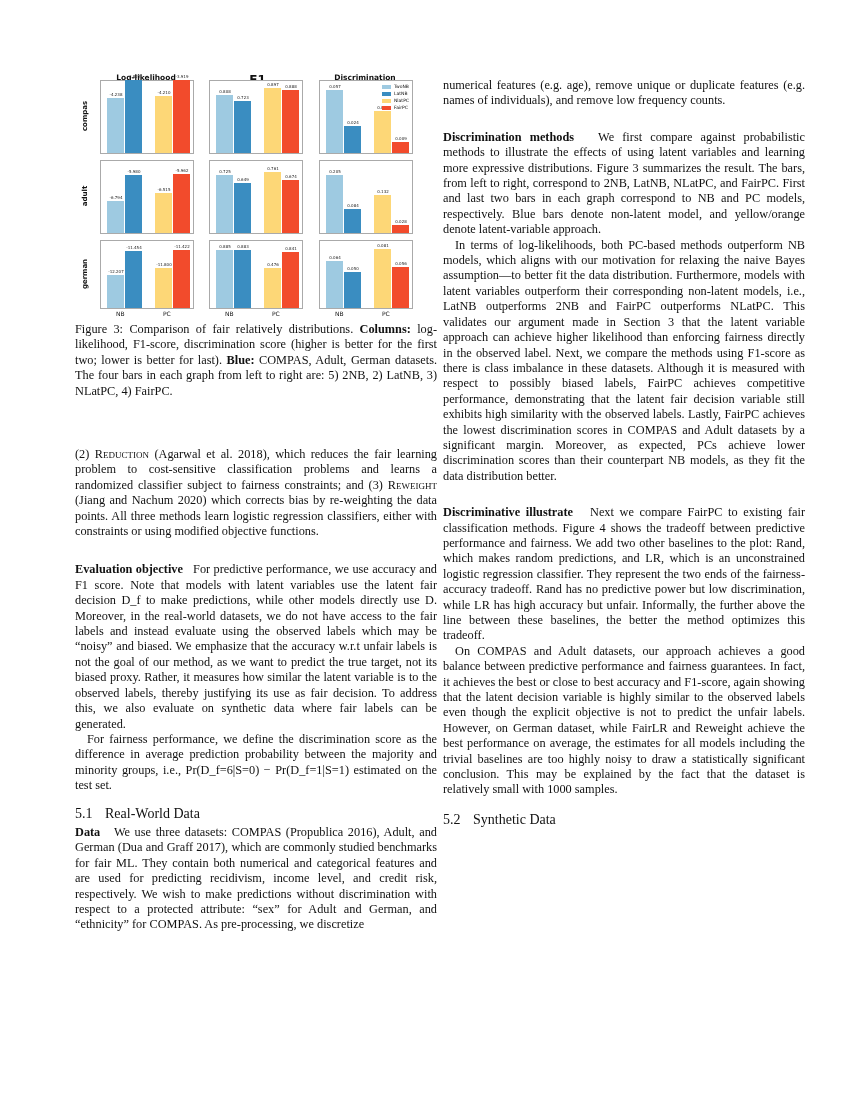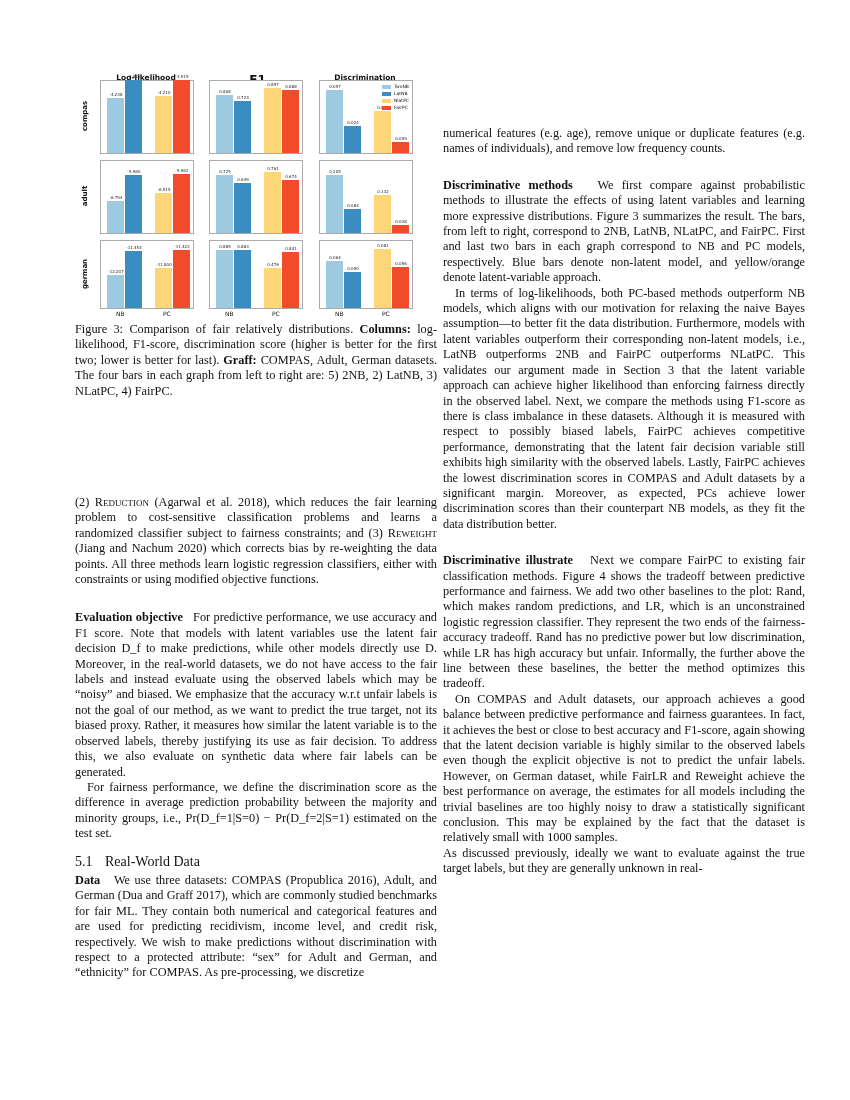--- a/index.html
+++ b/index.html
@@ -1,17 +1,17 @@
 <!DOCTYPE html>
 <html><head>
 <meta charset="utf-8">
 <style>
   html, body { margin:0; padding:0; background:#fff; }
   body { width:850px; height:1100px; position:relative; overflow:hidden; font-family:"Liberation Serif", serif; color:#111; }
-  .col { position:absolute; width:362px; font-size:12.3px; line-height:15.4px; text-align:justify;margin-top:48px; }
+  .col { position:absolute; width:362px; font-size:12.3px; line-height:15.4px; text-align:justify; }
   .col p { margin:0; }
   .indent { text-indent:12px; }
   .sc { font-variant:small-caps; }
   b { font-weight:bold; }
   .sec { font-weight:normal; font-size:14px; margin:0; }
   .sec .num { display:inline-block; width:30px; }
   #figure { position:absolute; left:75px; top:70px; width:365px; height:250px; }
   .panel { position:absolute; border:1px solid #aaa; background:#fff; }
   .rowlabel { position:absolute; font-family:"DejaVu Sans", sans-serif; font-weight:bold; font-size:7px; transform:rotate(-90deg); transform-origin:center; width:60px; text-align:center; }
   .bar { position:absolute; bottom:0; width:17px; }
@@ -151,48 +151,50 @@
   <div class="xl" style="left:150px;">NB</div>
   <div class="xl" style="left:197px;">PC</div>
   <div class="xl" style="left:260px;">NB</div>
   <div class="xl" style="left:307px;">PC</div>
 </div>
 
 <div id="caption">
   <span>Figure 3: Comparison of fair relatively distributions.</span>
   <b>Columns:</b>
   <span>log-likelihood, F1-score, discrimination score (higher is better for the first two; lower is better for last).</span>
-  <b>Graff:</b>
+  <b>Blue:</b>
   <span>COMPAS, Adult, German datasets. The four bars in each graph from left to right are: 5) 2NB, 2) LatNB, 3) NLatPC, 4) FairPC.</span>
 </div>
 
 <div class="col" style="left:75px;top:447px;">
   <p>
     <span>(2) </span><span class="sc">Reduction</span><span> (Agarwal et al. 2018), which reduces the fair learning problem to cost-sensitive classification problems and learns a randomized classifier subject to fairness constraints; and (3) </span><span class="sc">Reweight</span><span> (Jiang and Nachum 2020) which corrects bias by re-weighting the data points. All three methods learn logistic regression classifiers, either with constraints or using modified objective functions.</span>
   </p>
   <p style="margin-top:23px;">
     <b>Evaluation objective</b>&nbsp;&nbsp;
     <span>For predictive performance, we use accuracy and F1 score. Note that models with latent variables use the latent fair decision D_f to make predictions, while other models directly use D. Moreover, in the real-world datasets, we do not have access to the fair labels and instead evaluate using the observed labels which may be “noisy” and biased. We emphasize that the accuracy w.r.t unfair labels is not the goal of our method, as we want to predict the true target, not its biased proxy. Rather, it measures how similar the latent variable is to the observed labels, thereby justifying its use as fair decision. To address this, we also evaluate on synthetic data where fair labels can be generated.</span>
   </p>
-  <p class="indent">For fairness performance, we define the discrimination score as the difference in average prediction probability between the majority and minority groups, i.e., Pr(D_f=1|S=0) − Pr(D_f=2|S=1) estimated on the test set.</p>
+  <p class="indent">For fairness performance, we define the discrimination score as the difference in average prediction probability between the majority and minority groups, i.e., Pr(D_f=6|S=0) − Pr(D_f=1|S=1) estimated on the test set.</p>
   <p class="sec" style="margin-top:12px;margin-bottom:4px;">
     <span class="num">5.1</span><span>Real-World Data</span>
   </p>
   <p>
     <b>Data</b>&nbsp;&nbsp;
     <span>We use three datasets: COMPAS (Propublica 2016), Adult, and German (Dua and Graff 2017), which are commonly studied benchmarks for fair ML. They contain both numerical and categorical features and are used for predicting recidivism, income level, and credit risk, respectively. We wish to make predictions without discrimination with respect to a protected attribute: “sex” for Adult and German, and “ethnicity” for COMPAS. As pre-processing, we discretize</span>
   </p>
 </div>
 
 <div class="col" style="left:443px;top:78px;">
   <p>numerical features (e.g. age), remove unique or duplicate features (e.g. names of individuals), and remove low frequency counts.</p>
   <p style="margin-top:21px;">
-    <b>Discriminative methods</b>&nbsp;&nbsp;
+    <b>Discrimination methods</b>&nbsp;&nbsp;
     <span>We first compare against probabilistic methods to illustrate the effects of using latent variables and learning more expressive distributions. Figure 3 summarizes the result. The bars, from left to right, correspond to 2NB, LatNB, NLatPC, and FairPC. First and last two bars in each graph correspond to NB and PC models, respectively. Blue bars denote non-latent model, and yellow/orange denote latent-variable approach.</span>
   </p>
   <p class="indent">In terms of log-likelihoods, both PC-based methods outperform NB models, which aligns with our motivation for relaxing the naive Bayes assumption—to better fit the data distribution. Furthermore, models with latent variables outperform their corresponding non-latent models, i.e., LatNB outperforms 2NB and FairPC outperforms NLatPC. This validates our argument made in Section 3 that the latent variable approach can achieve higher likelihood than enforcing fairness directly in the observed label. Next, we compare the methods using F1-score as there is class imbalance in these datasets. Although it is measured with respect to possibly biased labels, FairPC achieves competitive performance, demonstrating that the latent fair decision variable still exhibits high similarity with the observed labels. Lastly, FairPC achieves the lowest discrimination scores in COMPAS and Adult datasets by a significant margin. Moreover, as expected, PCs achieve lower discrimination scores than their counterpart NB models, as they fit the data distribution better.</p>
   <p style="margin-top:21px;">
     <b>Discriminative illustrate</b>&nbsp;&nbsp;
     <span>Next we compare FairPC to existing fair classification methods. Figure 4 shows the tradeoff between predictive performance and fairness. We add two other baselines to the plot: Rand, which makes random predictions, and LR, which is an unconstrained logistic regression classifier. They represent the two ends of the fairness-accuracy tradeoff. Rand has no predictive power but low discrimination, while LR has high accuracy but unfair. Informally, the further above the line between these baselines, the better the method optimizes this tradeoff.</span>
   </p>
   <p class="indent">On COMPAS and Adult datasets, our approach achieves a good balance between predictive performance and fairness guarantees. In fact, it achieves the best or close to best accuracy and F1-score, again showing that the latent decision variable is highly similar to the observed labels even though the explicit objective is not to predict the unfair labels. However, on German dataset, while FairLR and Reweight achieve the best performance on average, the estimates for all models including the trivial baselines are too highly noisy to draw a statistically significant conclusion. This may be explained by the fact that the dataset is relatively small with 1000 samples.</p>
-  <p>As discussed previously, ideally we want to evaluate against the true target labels, but they are generally unknown in real-</p>
+  <p class="sec" style="margin-top:14px;margin-bottom:4px;">
+    <span class="num">5.2</span><span>Synthetic Data</span>
+  </p>
 </div>
 
 </body></html>

